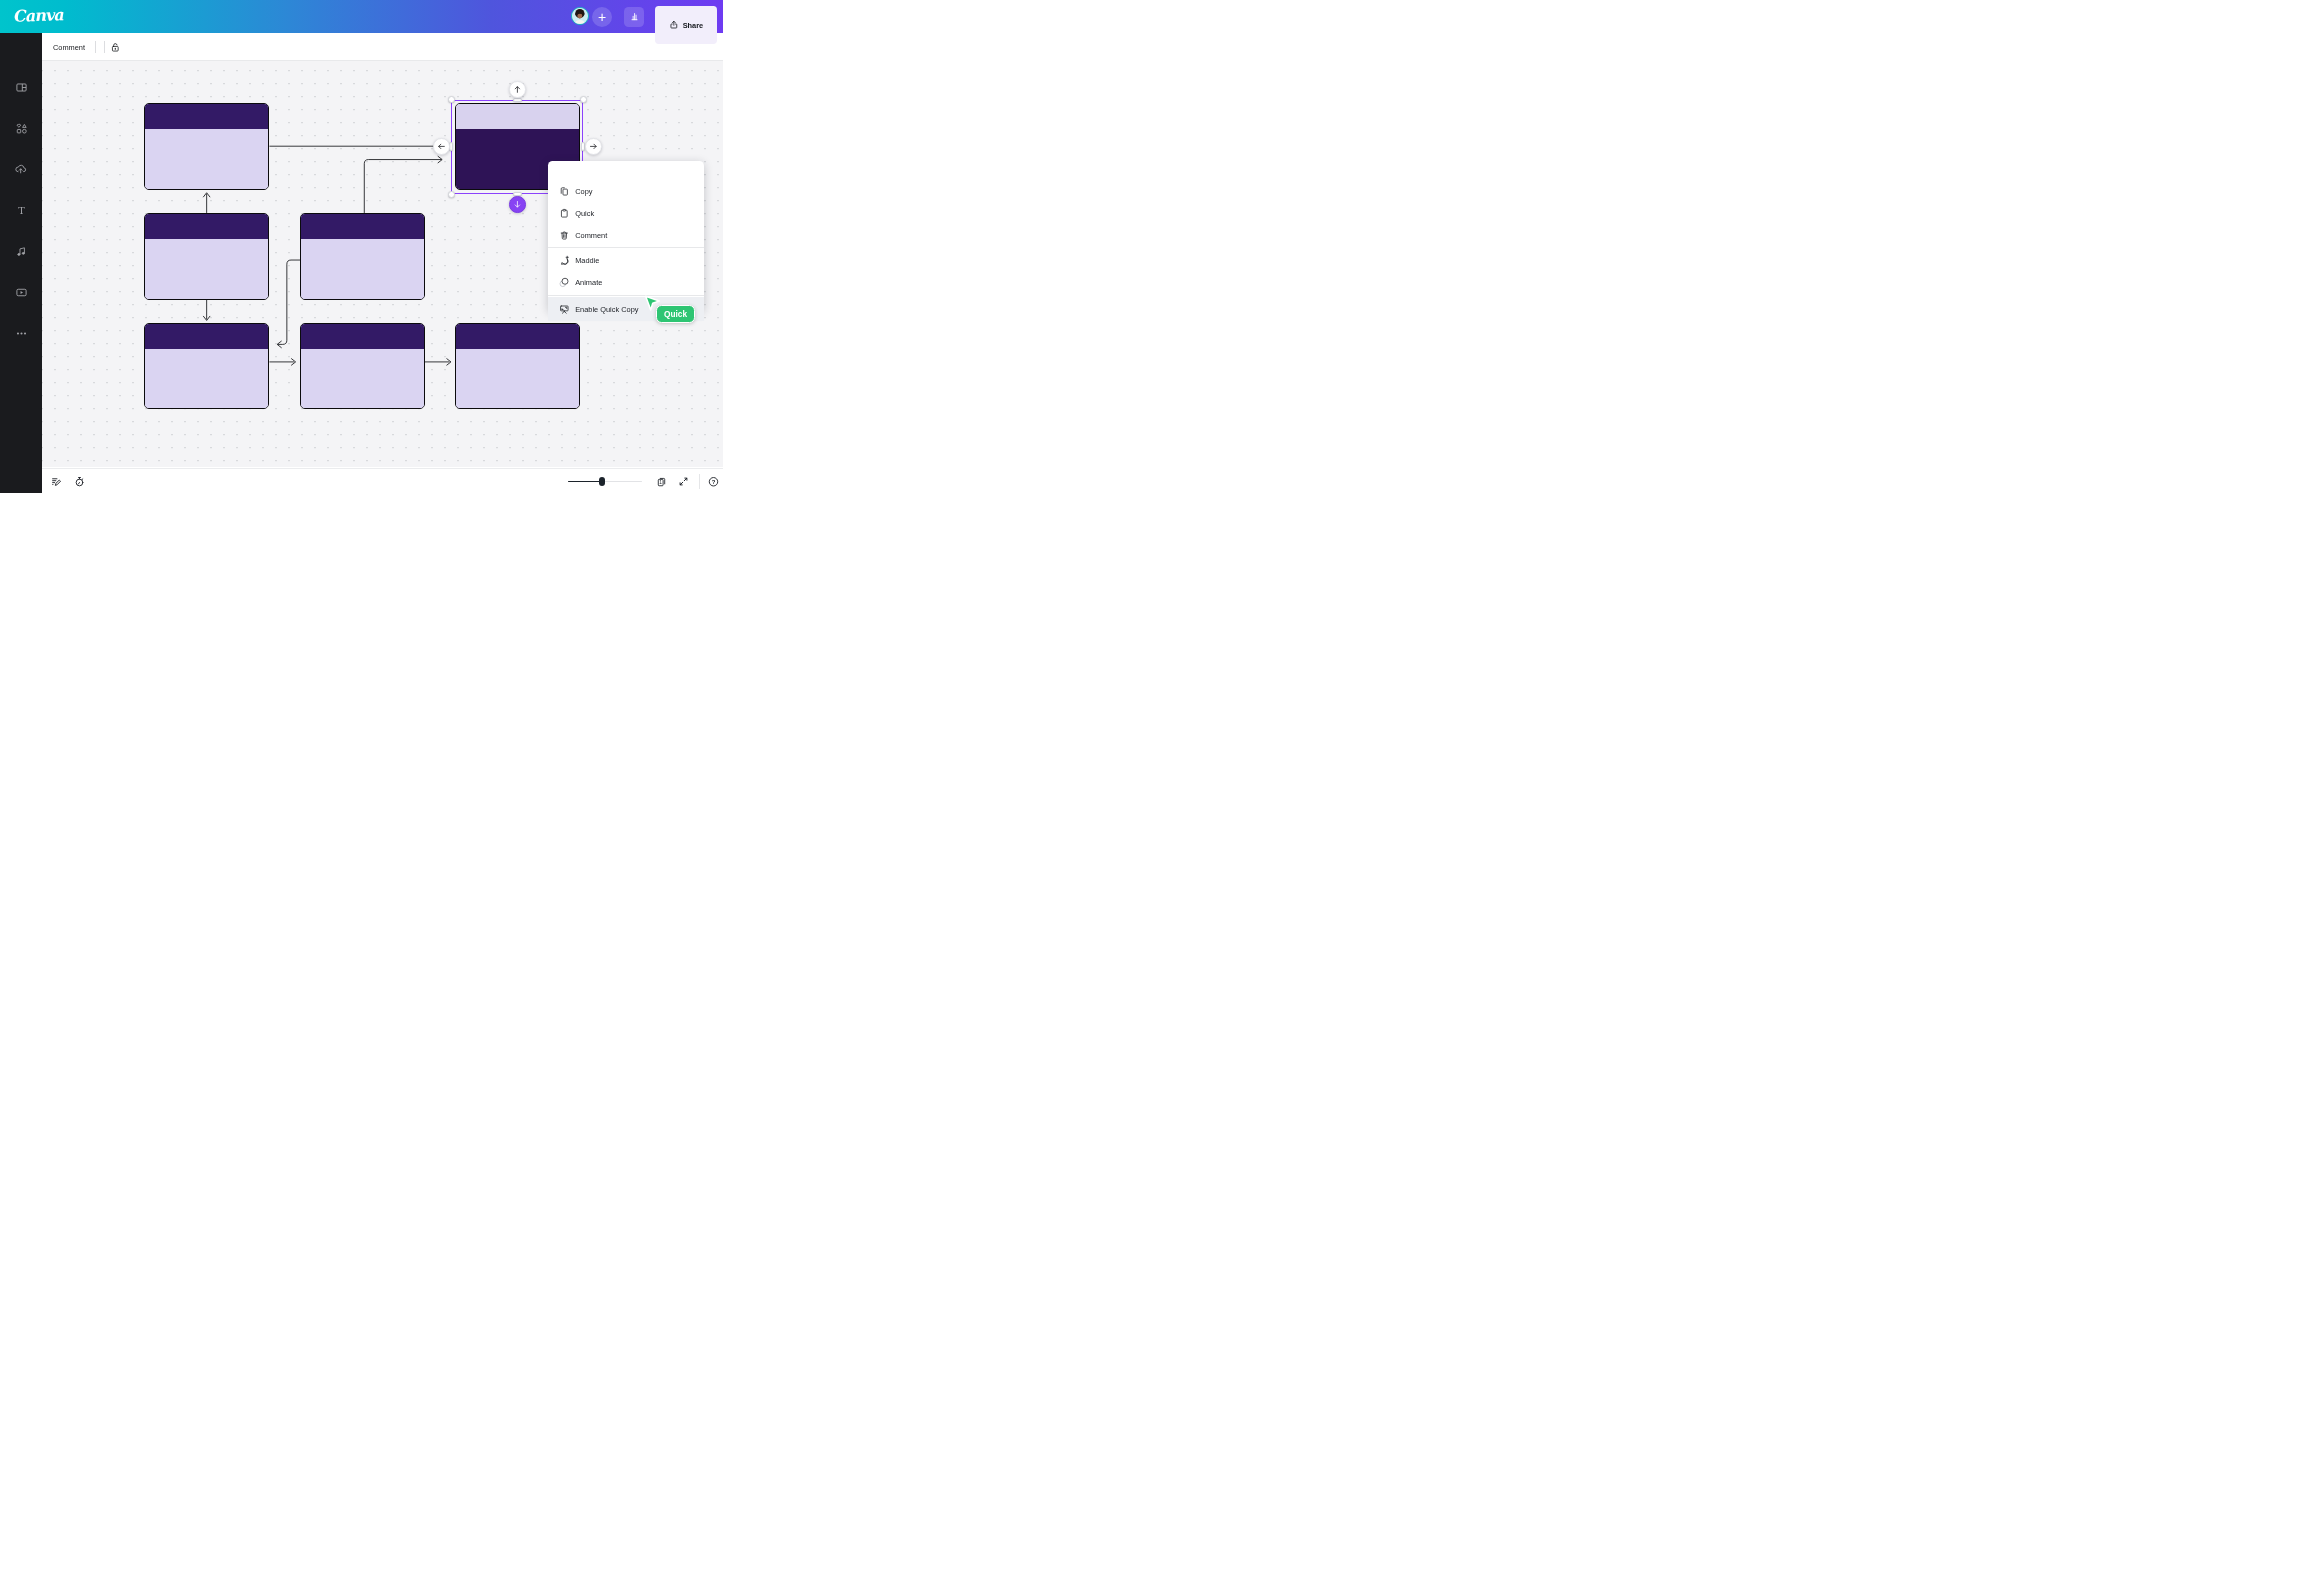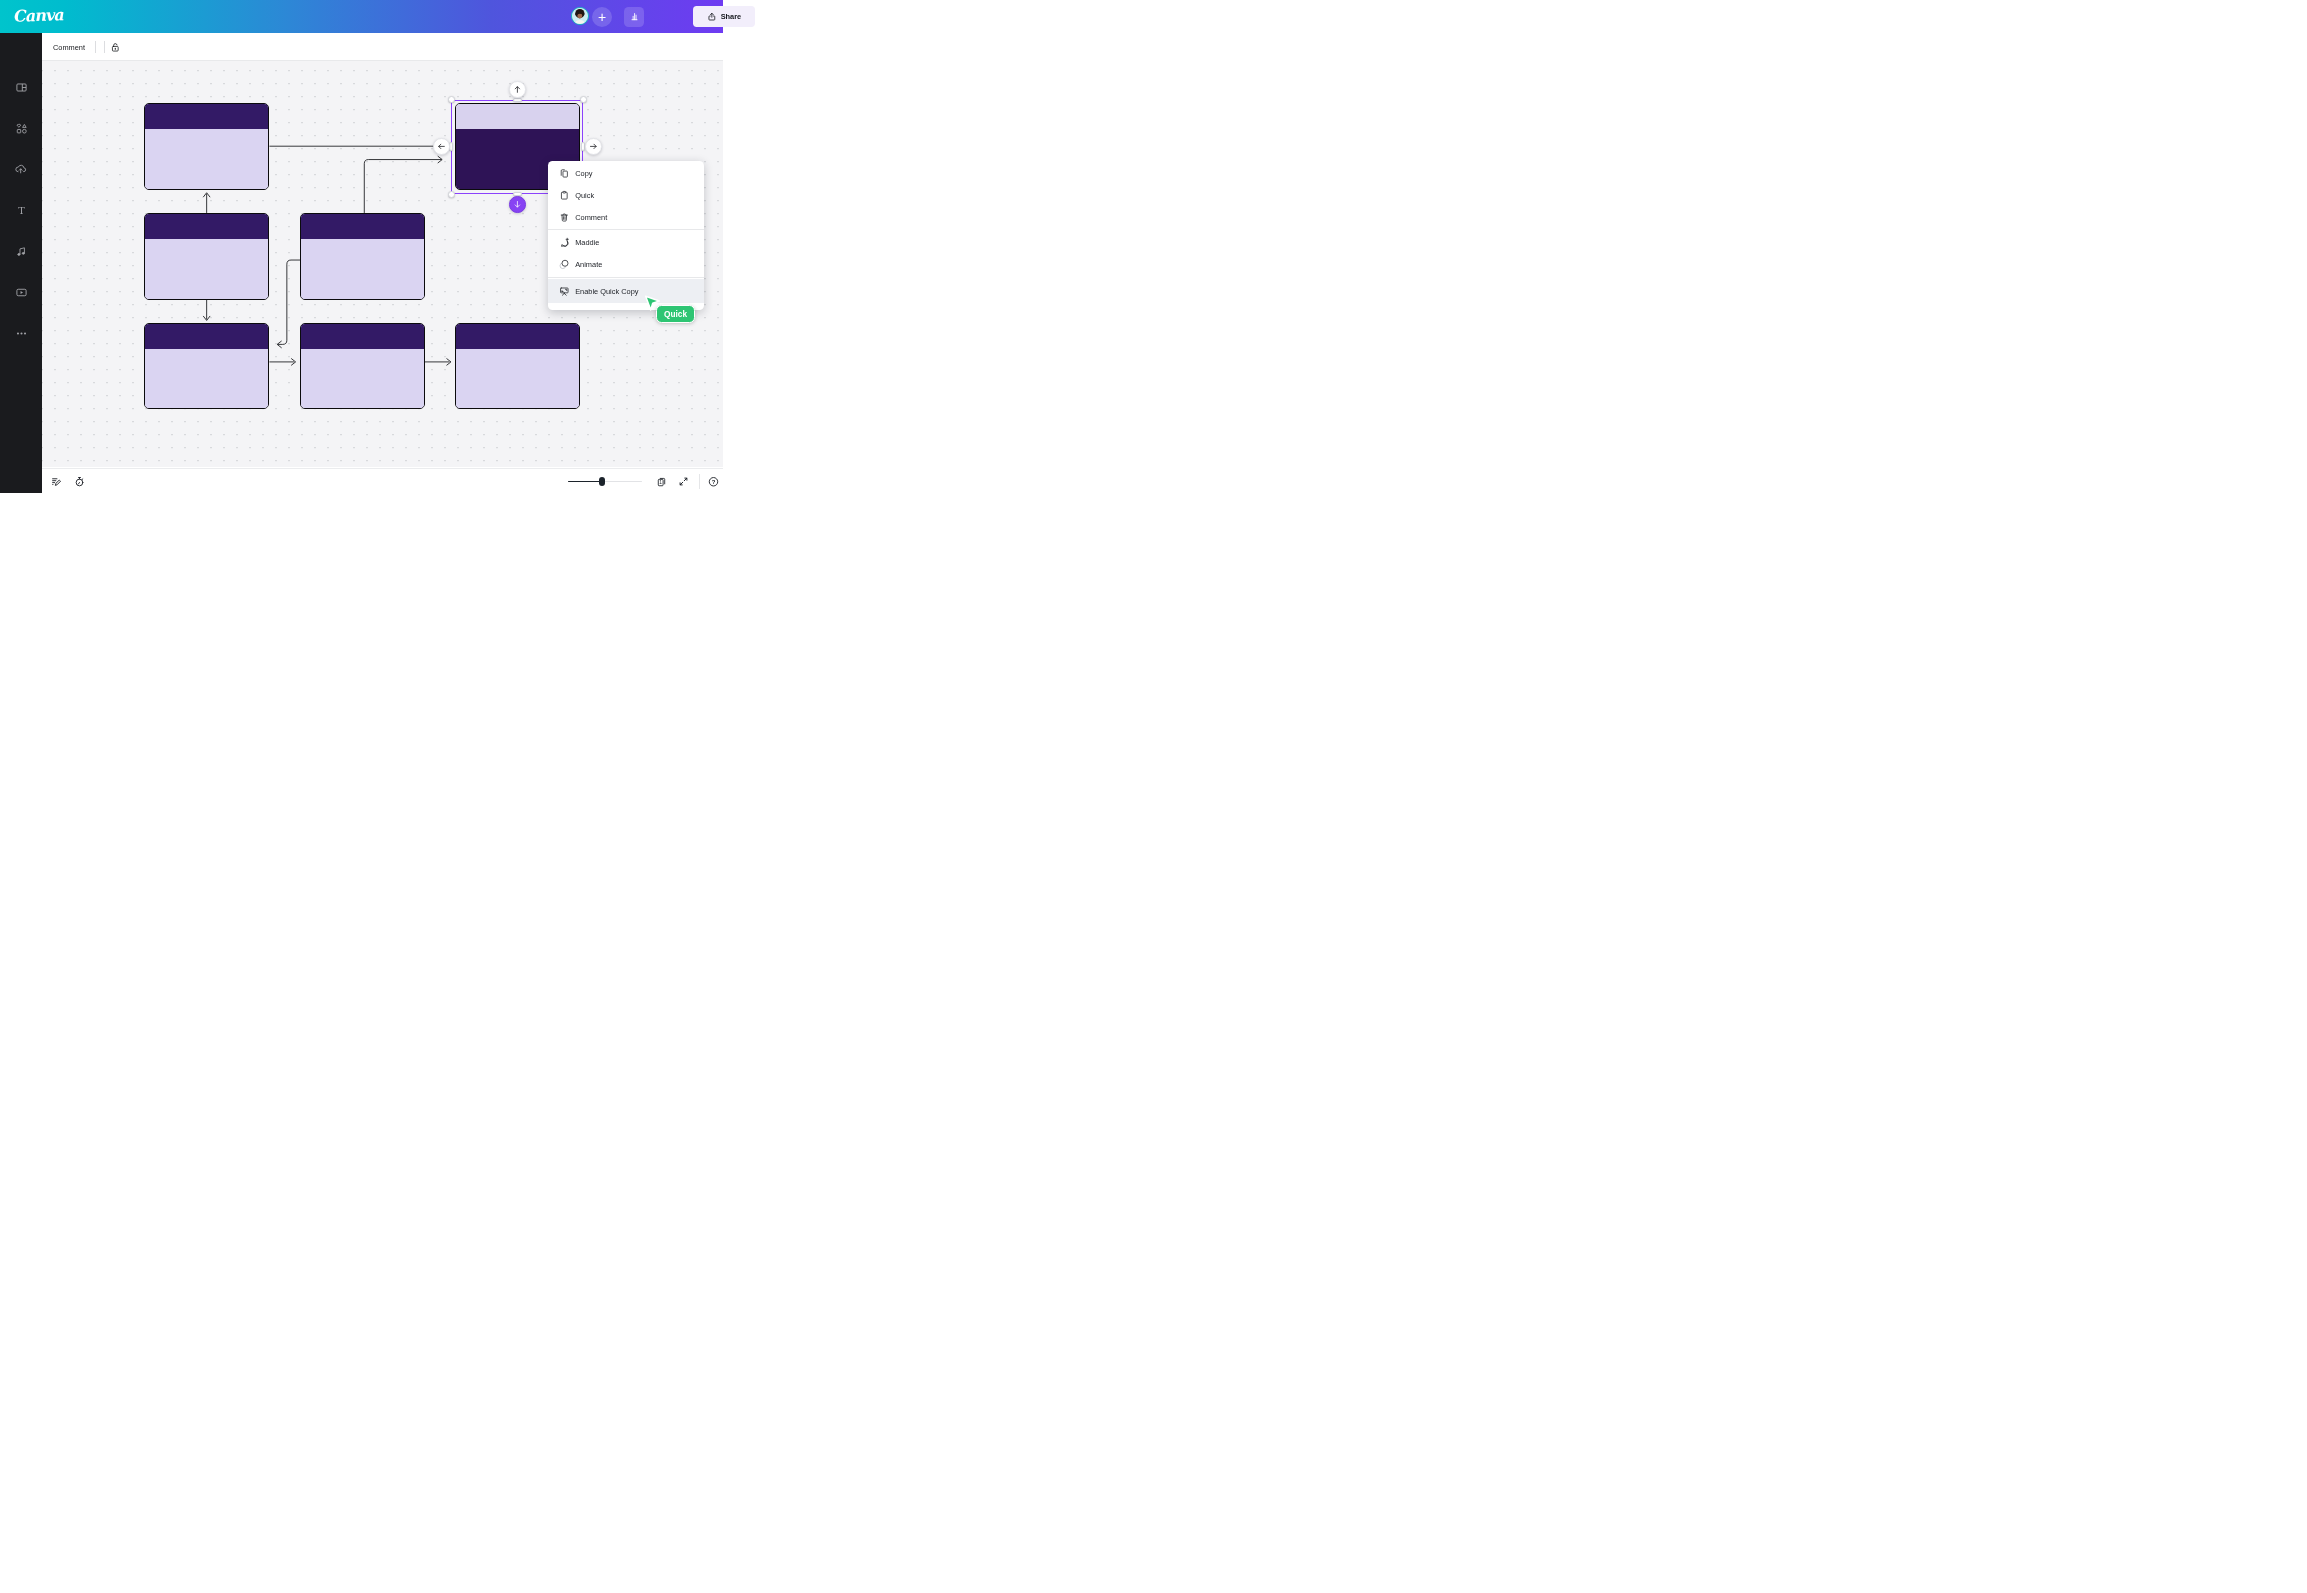--- a/index.html
+++ b/index.html
@@ -13,23 +13,23 @@
   .logo { position:absolute; left:14px; top:5.5px; color:#fff;
     font-family:"DejaVu Serif", serif; font-style:italic; font-weight:bold;
     font-size:16px; letter-spacing:-0.9px; transform:rotate(-2deg); }
   .avatar { position:absolute; left:571px; top:7.4px; width:18px; height:18px;
     border-radius:50%; overflow:hidden; border:1.2px solid #14b2bd; background:#cdeef2; }
   .tb-btn { position:absolute; top:6.5px; width:20px; height:20px; border-radius:4.6px;
     background:rgba(255,255,255,0.16); display:flex; align-items:center; justify-content:center;
     color:#fff; }
   .tb-btn.round { border-radius:50%; }
   .plus-glyph { font-size:14px; font-weight:400; line-height:1; color:#fff; }
-  .share-btn { position:absolute; left:655px; top:6px; width:62px; height:21px;
+  .share-btn { position:absolute; left:655px; top:6px; width:62px; height:38px;
     border-radius:3.7px; background:#f2eefb; color:#15181d; display:flex; align-items:center;
-    justify-content:center; gap:4.2px; font-size:7.4px; font-weight:700;margin-left:38px; }
+    justify-content:center; gap:4.2px; font-size:7.4px; font-weight:700; }
 
   
   .sidebar { position:absolute; left:0; top:33px; width:42px; height:460px;
     background:#1a1b1e; z-index:40; }
   .side-item { position:absolute; left:0; width:42px; height:26px; display:flex;
     align-items:center; justify-content:center; color:#a2a3a8; }
 
   
   .toolbar { position:absolute; left:42px; top:33px; width:681px; height:28px;
     background:#ffffff; border-bottom:0.5px solid #e8e9eb; z-index:30; }
@@ -63,21 +63,21 @@
   .h-pill-h { width:9.2px; height:3.7px; border-radius:2.3px; }
   .h-pill-v { width:3.7px; height:9.2px; border-radius:2.3px; }
   .qf-btn { position:absolute; width:16.6px; height:16.6px; border-radius:50%; background:#fff;
     border:0.5px solid #e3e4e8; box-shadow:0 0.9px 2.8px rgba(40,40,60,.22);
     display:flex; align-items:center; justify-content:center; color:#17191d; }
   .qf-btn.primary { background:#8743f3; border-color:#7b3ce4; color:#fff; }
 
   
   .ctx-menu { position:absolute; left:548px; top:161px; width:156px; height:149px;
     background:#fff; border-radius:4.6px; box-shadow:0 2.8px 10px rgba(25,28,40,.22);
-    z-index:60; padding-top:1px; }
+    z-index:60; padding-top:19px; }
   .ctx-row { height:22px; display:flex; align-items:center; padding-left:10.6px; gap:6px;
     color:#1b1e24; font-size:7.4px; }
   .ctx-row .mi { width:10.6px; height:10.6px; color:#1c1f24; flex:0 0 auto; }
   .ctx-sep { height:0.5px; background:#e7e8ea; margin:1.4px 0 1.8px 0; }
   .ctx-row.hl { background:#edeff3; height:24px; }
 
   
   .cursor-svg { position:absolute; left:642px; top:293px; z-index:80; }
   .presence { position:absolute; left:656px; top:305px; z-index:80;
     background:#2ec573; color:#fff; border:1.4px solid #fff; border-radius:5.5px;

